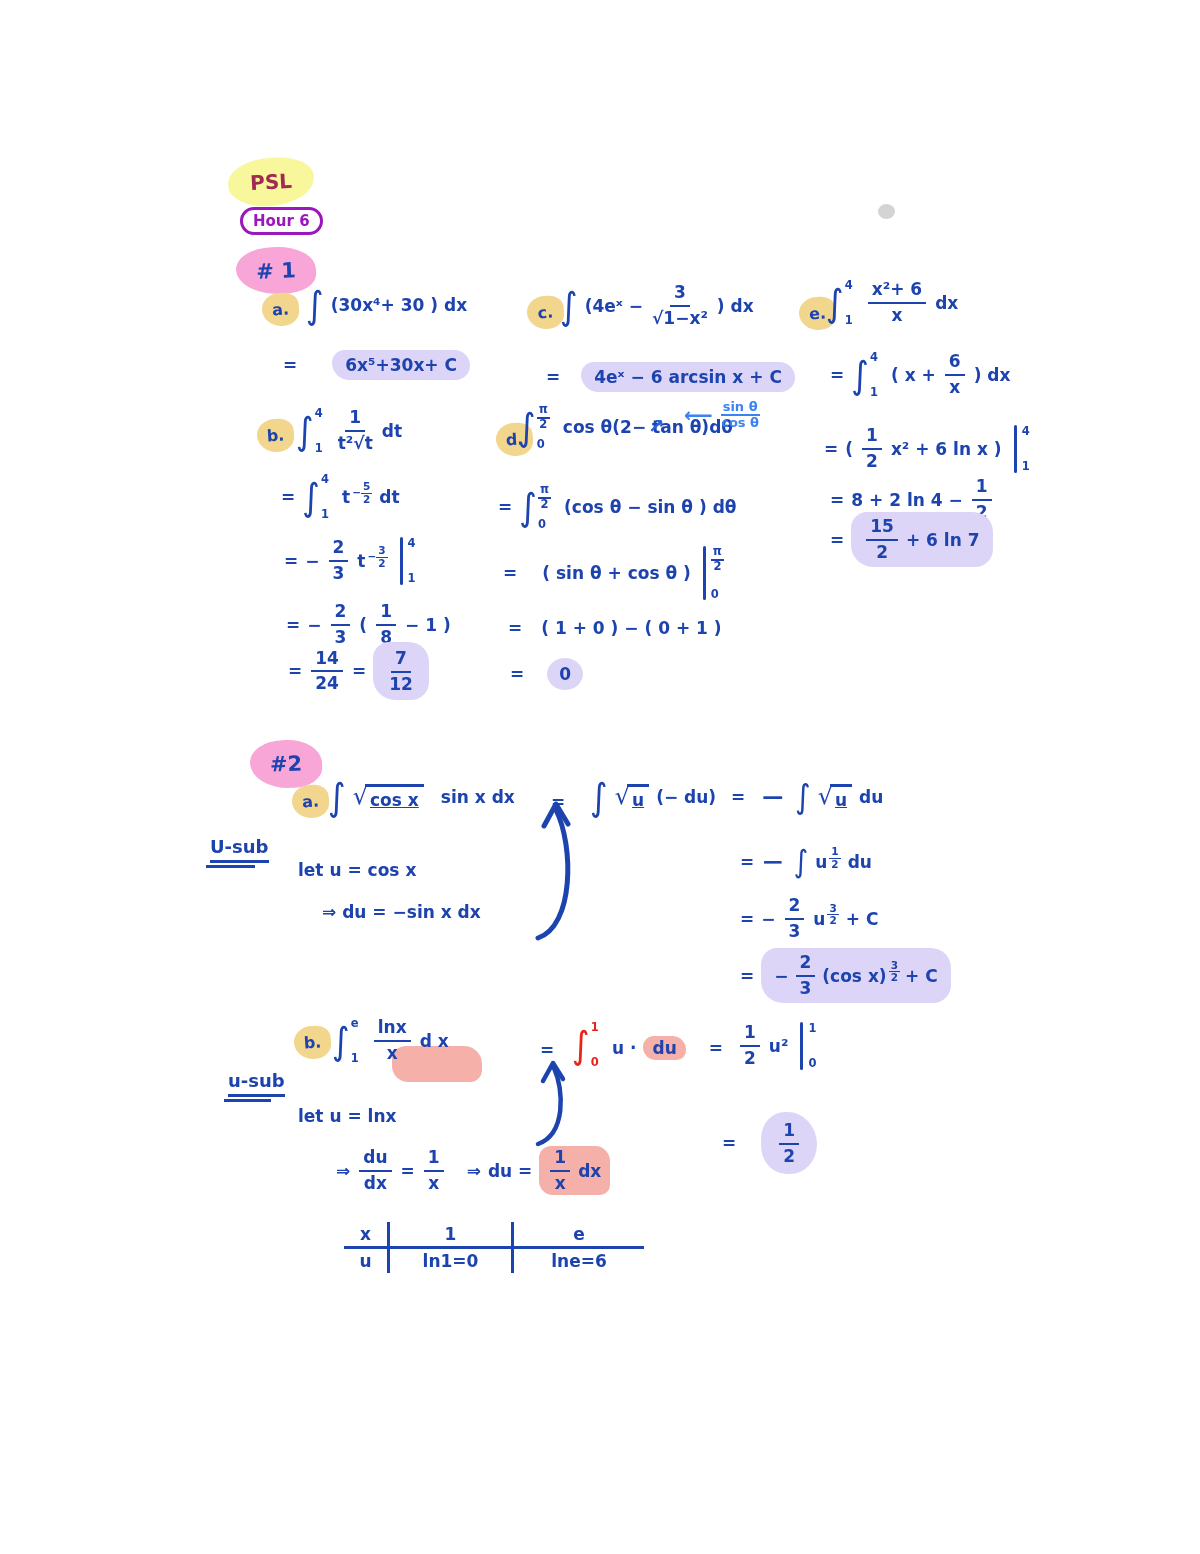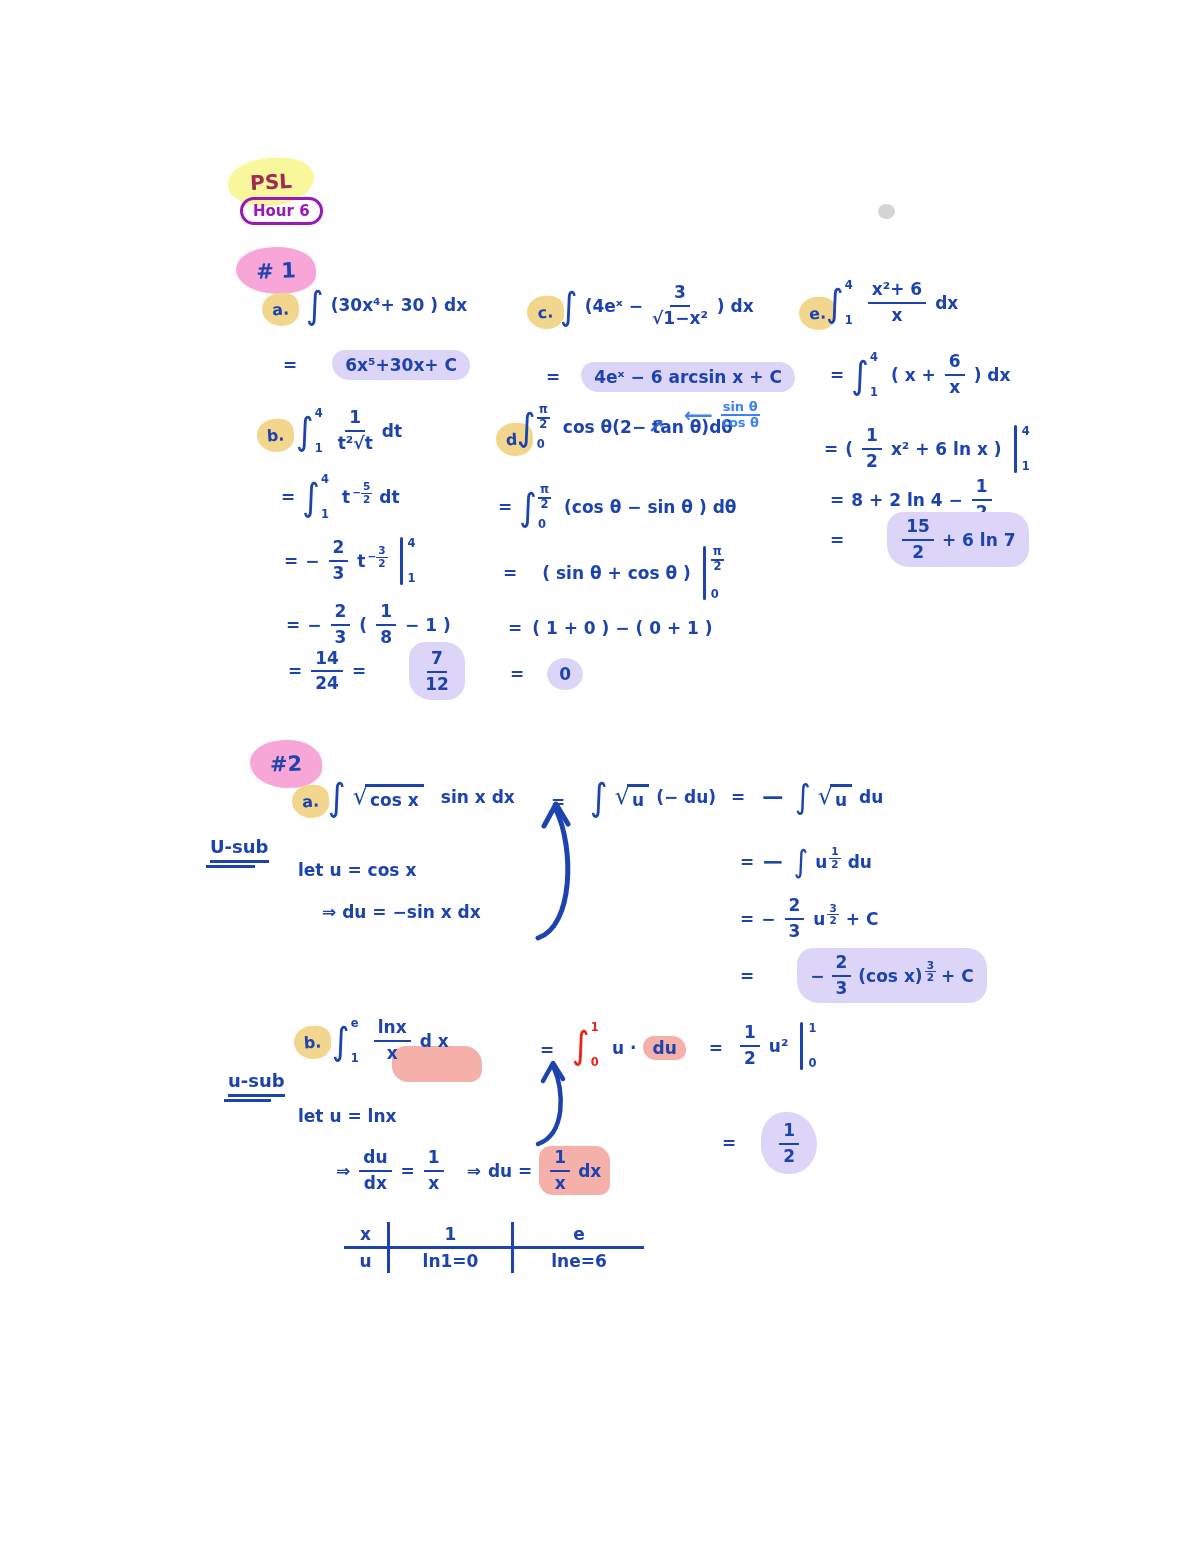--- a/index.html
+++ b/index.html
@@ -21,25 +21,25 @@
   
   .bs{display:inline-flex;align-items:flex-start;}
   .supw{display:inline-flex;align-items:center;font-size:10.5px;margin:-6px 0 0 2px;line-height:1;}
   .supw .mfrac .num{border-bottom:1.8px solid currentColor;}
   
   .evalb{display:inline-flex;align-items:center;margin-left:5px;}
   .bar{width:3px;height:48px;background:currentColor;border-radius:2px;margin-right:4px;}
   
   .rad{display:inline-flex;align-items:flex-start;}
   .rsym{font-size:24px;line-height:1;font-weight:400;}
-  .rand{border-top:3px solid currentColor;padding:3px 5px 0;margin-left:-3px;}
+  .rand{border-top:3px solid currentColor;padding:3px 5px 0;margin-left:-3px;text-decoration:underline;}
   
   .dotlab{position:absolute;width:37px;height:33px;background:#f3d68e;border-radius:55% 45% 50% 60%;
           display:flex;align-items:center;justify-content:center;font-size:16px;transform:rotate(-4deg);}
-  .hl{border-radius:16px 20px 18px 22px;padding:5px 13px;margin-left:36px;}
+  .hl{border-radius:16px 20px 18px 22px;padding:5px 13px;}
   .lav{background:#ddd5f7;}
   .salmon{background:#f4b0a9;border-radius:12px 15px 10px 14px;padding:2px 9px;}
   .pinkb{position:absolute;background:#f8a6d8;border-radius:48% 52% 42% 58%;display:flex;align-items:center;
          justify-content:center;font-size:21px;font-weight:700;transform:rotate(-2deg);}
   .yellowb{position:absolute;background:#f9f79b;border-radius:55% 45% 60% 50%;display:flex;align-items:center;
          justify-content:center;font-size:20px;font-weight:700;color:#a12a52;transform:rotate(-3deg);}
   .hourb{position:absolute;border:3.5px solid #9a17bc;color:#9a17bc;border-radius:14px;
          padding:2px 10px;font-size:15px;font-weight:700;}
   .usub{border-bottom:3.5px solid currentColor;position:relative;padding-bottom:3px;font-size:18px;font-weight:700;}
   .usub::after{content:"";position:absolute;left:-4px;right:14px;bottom:-8px;height:3.5px;background:currentColor;}
@@ -55,21 +55,21 @@
   .salbehind{position:absolute;background:#f4b0a9;border-radius:14px 18px 12px 16px;}
 </style>
 </head>
 <body>
 
 <div id="canvas">
 
   <div class="yellowb" style="left:228px;top:158px;width:86px;height:48px;">
     <span>PSL</span>
   </div>
-  <div class="hourb" style="left:240px;top:197px;">
+  <div class="hourb" style="left:240px;top:207px;">
     <span>Hour 6</span>
   </div>
   <div class="pinkb" style="left:236px;top:247px;width:80px;height:47px;color:#1c43ae;">
     <span># 1</span>
   </div>
   <div class="graydot" style="left:878px;top:204px;"></div>
 
   <div class="dotlab" style="left:262px;top:293px;">
     <span>a.</span>
   </div>
@@ -312,21 +312,21 @@
         <span class="mfrac">
           <span class="num">π</span>
           <span>2</span>
         </span>
         <span>0</span>
       </span>
     </span>
   </div>
   <div class="row" style="left:508px;top:618px;">
     <span class="t">=</span>
-    <span class="t" style="margin-left:3px;text-align:center;">( 1 + 0 ) − ( 0 + 1 )</span>
+    <span class="t" style="margin-left:12px;text-align:center;">( 1 + 0 ) − ( 0 + 1 )</span>
   </div>
   <div class="row" style="left:510px;top:658px;">
     <span class="t">=</span>
     <span class="hl lav" style="margin-left:16px;border-radius:50%;padding:6px 12px;">
       <span>0</span>
     </span>
   </div>
 
   <div class="pinkb" style="left:250px;top:740px;width:72px;height:48px;color:#1c43ae;">
     <span>#2</span>

